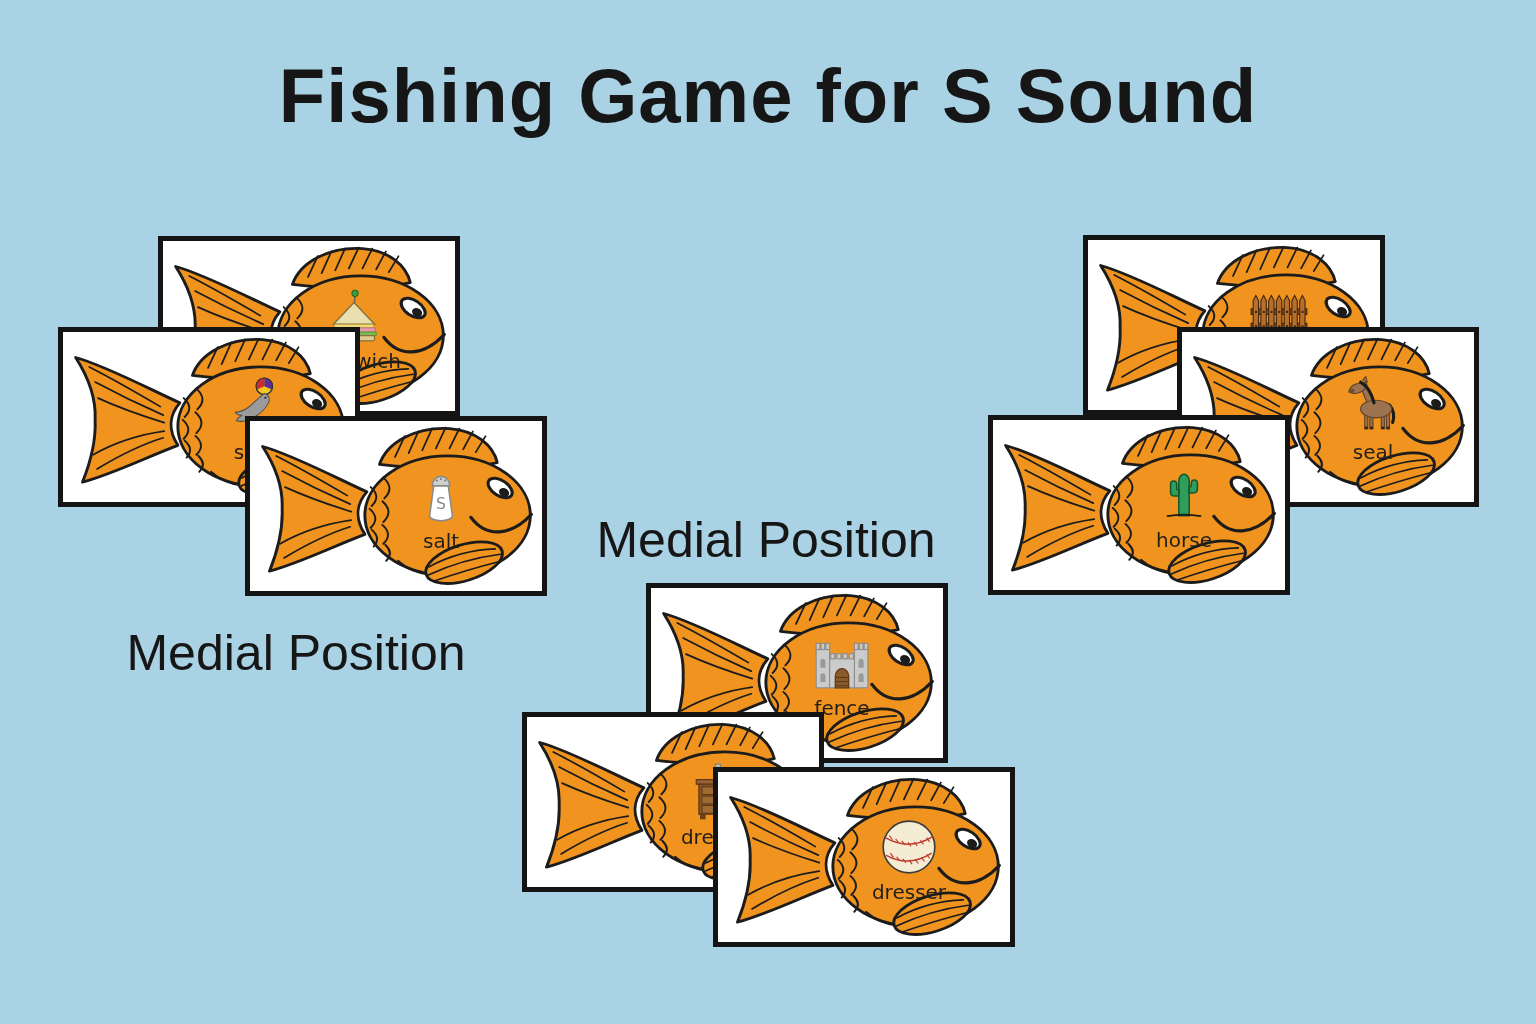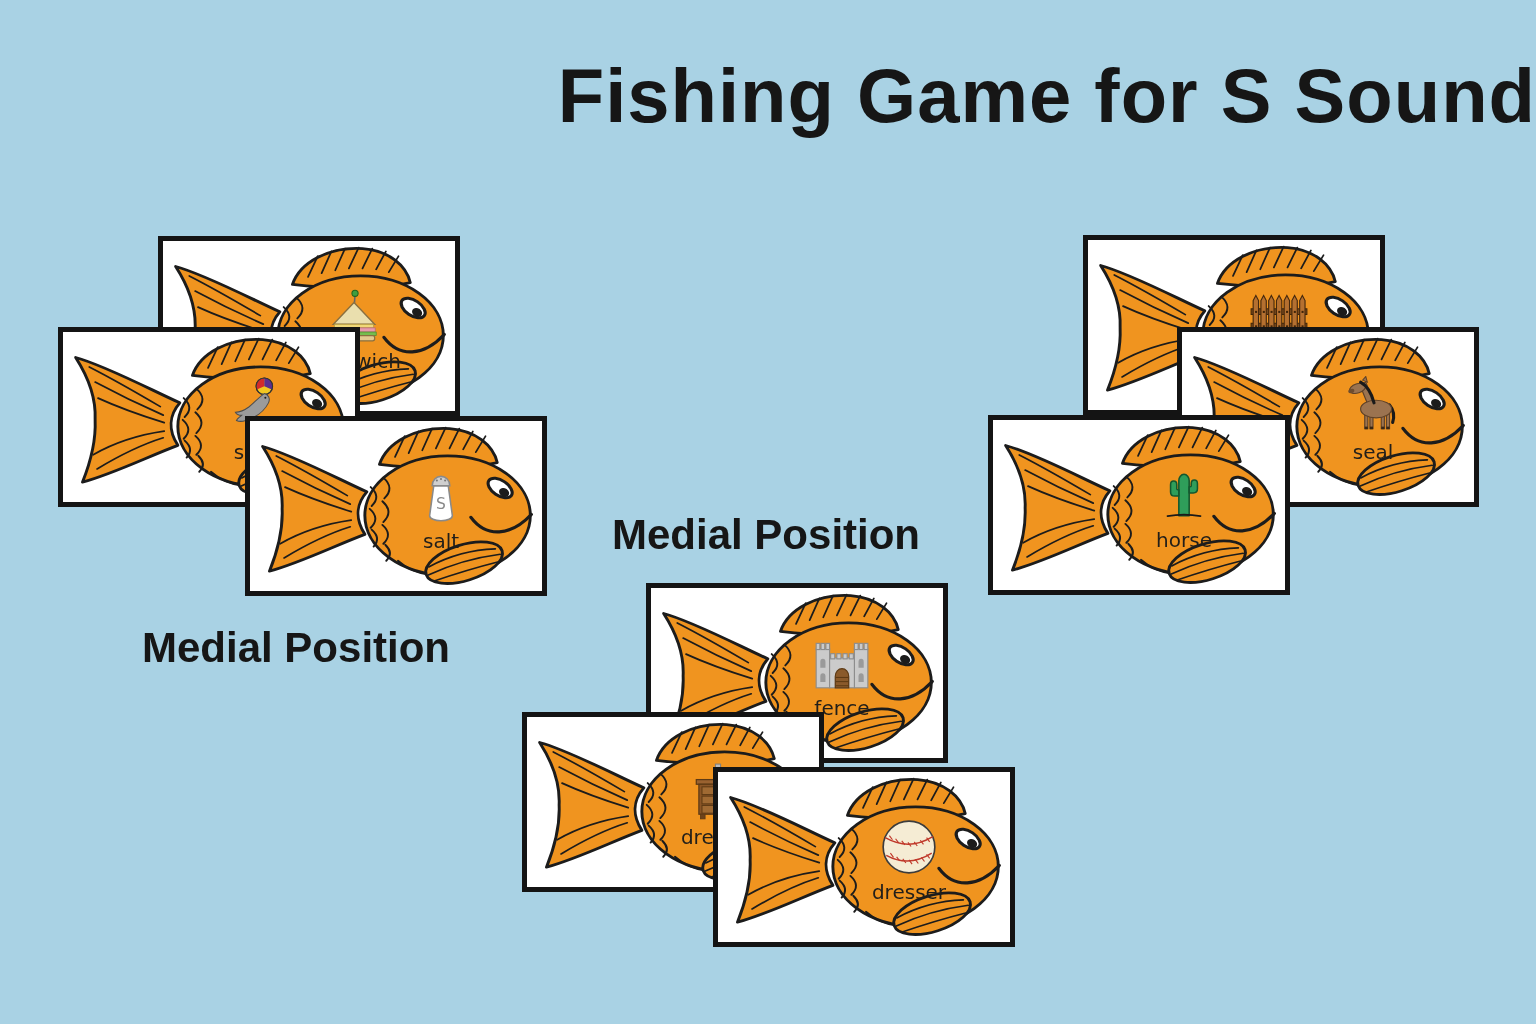--- a/index.html
+++ b/index.html
@@ -8,31 +8,31 @@
     width:1536px;
     height:1024px;
     background:#a9d2e4;
     overflow:hidden;
     font-family:"Liberation Sans", sans-serif;
   }
   .title{
     position:absolute;
     left:0; right:0; top:52px;
     margin:0;
-    text-align:right;
+    text-align:center;
     font-size:76px;
     font-weight:700;
     letter-spacing:1px;
     color:#161616;
   }
   .section-label{
     position:absolute;
     transform:translateX(-50%);
-    font-size:42px;
-    font-weight:700;
+    font-size:50px;
+    font-weight:400;
     color:#161616;
     white-space:nowrap;
   }
   .card{
     position:absolute;
     width:302px;
     height:180px;
     box-sizing:border-box;
     background:#ffffff;
     border:5px solid #141414;

